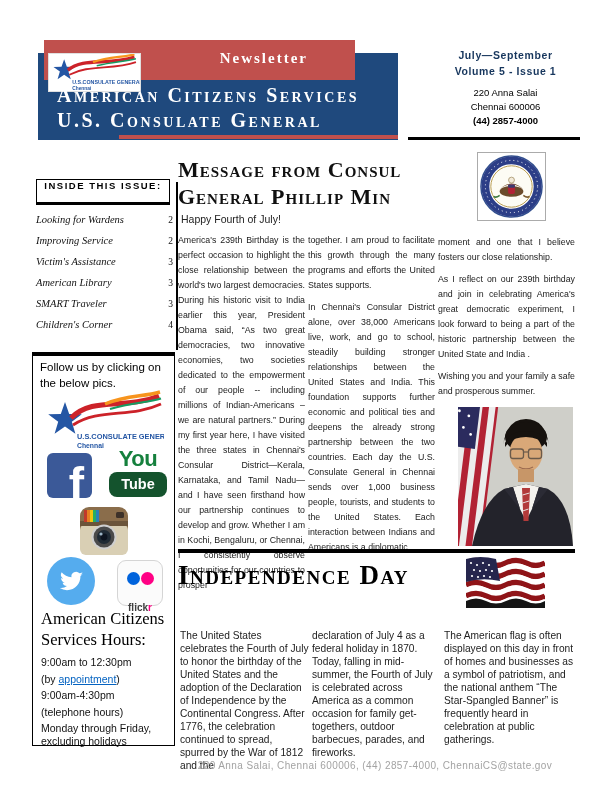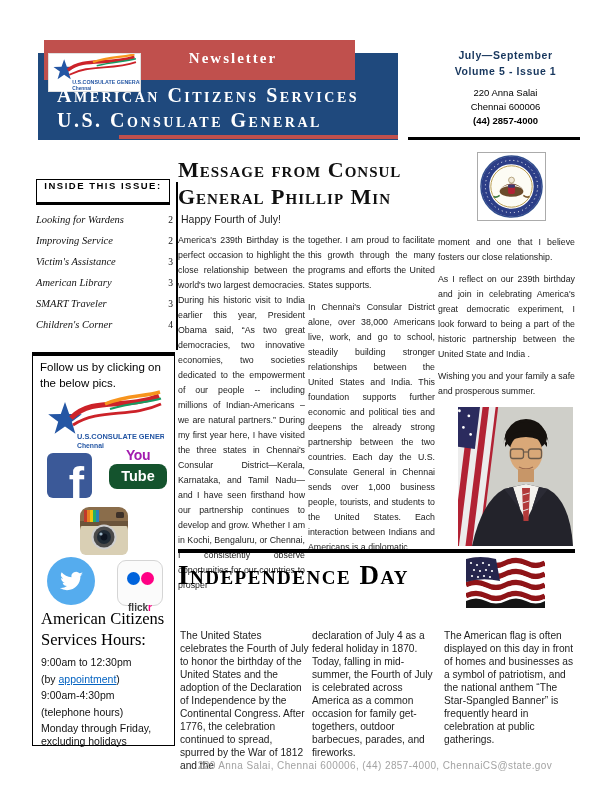--- a/index.html
+++ b/index.html
@@ -3,21 +3,21 @@
 <meta charset="utf-8">
 <style>
   html,body{margin:0;padding:0;background:#e8e8e8;}
   .page{position:relative;width:612px;height:792px;background:#fff;overflow:hidden;
         font-family:"Liberation Sans",sans-serif;margin:0 auto;}
   .abs{position:absolute;}
 
   
   .hdr-blue{left:38px;top:53px;width:360px;height:87px;background:#1F497D;}
   .hdr-red{left:44px;top:40px;width:311px;height:40px;background:#C0504D;}
-  .newsletter-label{left:158px;top:50px;width:150px;text-align:center;color:#fff;
+  .newsletter-label{left:158px;top:50px;width:150px;text-align:right;color:#fff;
         font-family:"Liberation Serif",serif;font-weight:bold;font-size:15px;letter-spacing:2px;}
   .logo-box{left:48px;top:53px;width:93px;height:39px;background:#fff;border:1px solid #e0e0e0;
         box-sizing:border-box;overflow:hidden;}
   .hdr-title{left:57px;color:#fff;font-family:"Liberation Serif",serif;font-variant:small-caps;
         font-weight:600;font-size:20px;letter-spacing:2.5px;white-space:nowrap;}
   .hdr-title1{top:84px;} .hdr-title2{top:109px;}
   .red-underline{left:119px;top:135px;width:279px;height:4px;background:#C0504D;}
   .black-line-tr{left:408px;top:137px;width:172px;height:2.5px;background:#000;}
   .issue-block{left:428px;top:47px;width:155px;text-align:center;}
   .issue-line{font-weight:bold;color:#17365D;font-size:10.5px;letter-spacing:.6px;line-height:1.55;}
@@ -38,21 +38,21 @@
   .follow-box{left:32px;top:352px;width:143px;height:394px;border:1.5px solid #000;
         border-top:4px solid #000;box-sizing:border-box;}
   .follow-box .abs{position:absolute;}
   .follow-text{top:4px;left:7px;width:130px;font-size:11.5px;font-weight:normal;line-height:1.35;}
   .side-logo{top:32px;left:9px;width:122px;height:62px;}
   .fb{left:14px;top:97px;width:45px;height:45px;background:#3B5998;border-radius:6px;
         overflow:hidden;cursor:pointer;}
   .fb-f{position:absolute;right:8px;bottom:-13px;font-size:46px;font-weight:bold;color:#fff;
         font-family:"Liberation Sans",sans-serif;}
   .yt{left:76px;top:92px;width:58px;text-align:center;cursor:pointer;}
-  .yt-you{font-weight:bold;font-size:14px;line-height:1;color:#a21caf;letter-spacing:-.5px;}
+  .yt-you{font-weight:bold;font-size:22px;line-height:1;color:#15803d;letter-spacing:-.5px;}
   .yt-tube{margin-top:2px;background:#14532d;border-radius:8px;color:#fff;font-weight:bold;
         font-size:14.5px;height:25px;line-height:25px;text-align:center;}
   .insta{left:47px;top:151px;width:48px;height:48px;cursor:pointer;}
   .tw{left:14px;top:201px;width:48px;height:48px;border-radius:50%;background:#55ACEE;
         display:flex;align-items:center;justify-content:center;cursor:pointer;}
   .flickr{left:84px;top:204px;width:46px;height:46px;border-radius:9px;background:#FBFBFB;
         border:1px solid #D5D5D5;box-sizing:border-box;text-align:center;cursor:pointer;}
   .flickr-dots{margin-top:11px;display:flex;justify-content:center;}
   .dot{width:13px;height:13px;border-radius:50%;}
   .dot-blue{background:#0063DC;} .dot-pink{background:#FF0084;margin-left:1px;}

